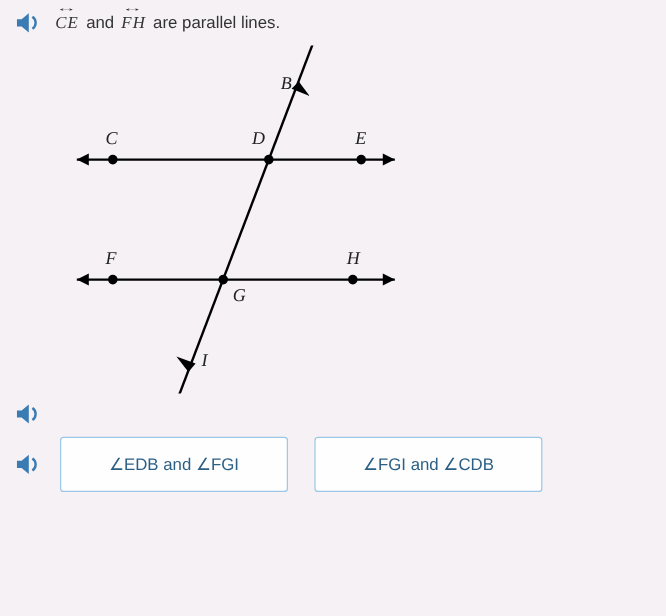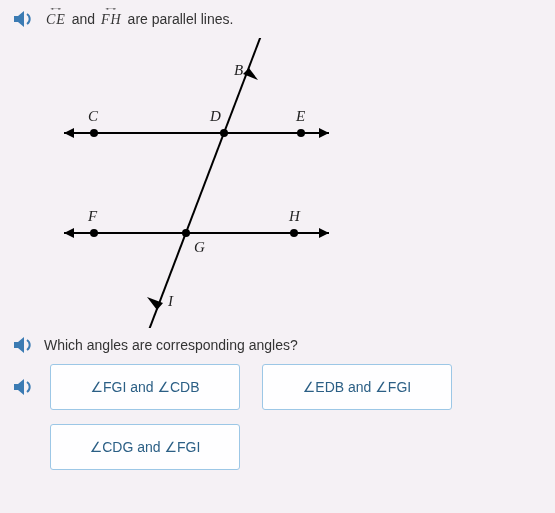--- a/index.html
+++ b/index.html
@@ -5,21 +5,21 @@
     * { box-sizing: border-box; margin: 0; padding: 0; }
     body {
       width: 555px;
       height: 513px;
       background: #f5f1f5;
       font-family: Verdana, Geneva, sans-serif;
       font-size: 14px;
       color: #333;
       padding: 10px 14px;
     }
-    .row { display: flex; align-items: center; gap: 8px; margin-bottom: 6px; }
+    .row { display: flex; gap: 8px; margin-bottom: 6px; }
     .audio-icon {
       width: 22px; height: 18px;
       display: inline-flex; align-items: center; justify-content: center;
       flex-shrink: 0;
     }
     .prompt-text { color: #333; }
     .overline-arrow {
       position: relative;
       font-style: italic;
       font-family: Georgia, serif;
@@ -128,28 +128,26 @@
   <span class="diagram-label" style="left:134px; top:255px;">I</span>
 </div>
 
 <div class="row">
   <span class="audio-icon">
     <svg width="22" height="18" viewBox="0 0 22 18">
       <polygon points="0,6 4,6 10,1 10,17 4,12 0,12" fill="#3b7bb3"></polygon>
       <path d="M13 4 A6 6 0 0 1 13 14" stroke="#3b7bb3" stroke-width="2" fill="none"></path>
     </svg>
   </span>
-  <span class="prompt-text">Which angles are corresponding angles?</span>
 </div>
 
 <div class="answers">
   <span class="audio-icon audio-left">
     <svg width="22" height="18" viewBox="0 0 22 18">
       <polygon points="0,6 4,6 10,1 10,17 4,12 0,12" fill="#3b7bb3"></polygon>
       <path d="M13 4 A6 6 0 0 1 13 14" stroke="#3b7bb3" stroke-width="2" fill="none"></path>
     </svg>
   </span>
   <div class="answers-grid">
+    <div class="option angle-sym">∠EDB and ∠FGI</div>
     <div class="option angle-sym">∠FGI and ∠CDB</div>
-    <div class="option angle-sym">∠EDB and ∠FGI</div>
-    <div class="option angle-sym">∠CDG and ∠FGI</div>
   </div>
 </div>
 
 </body></html>

